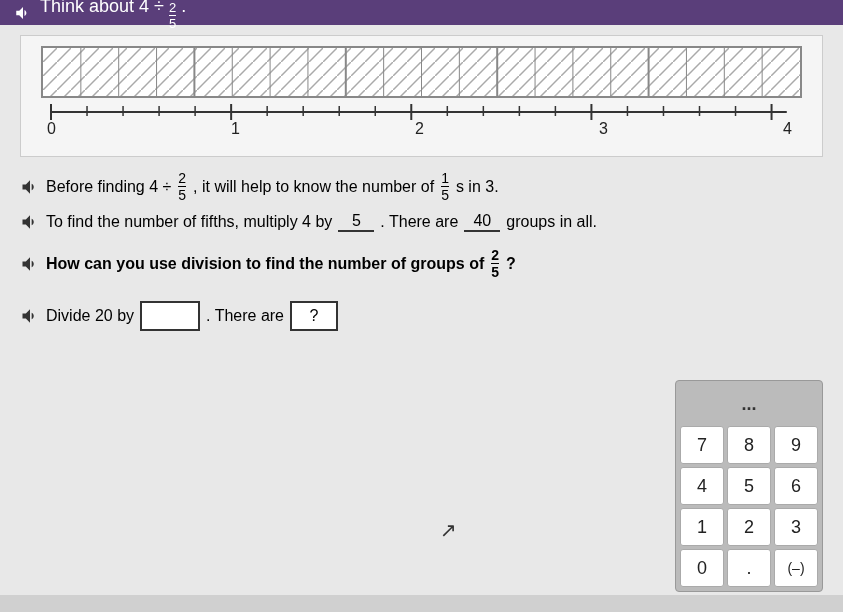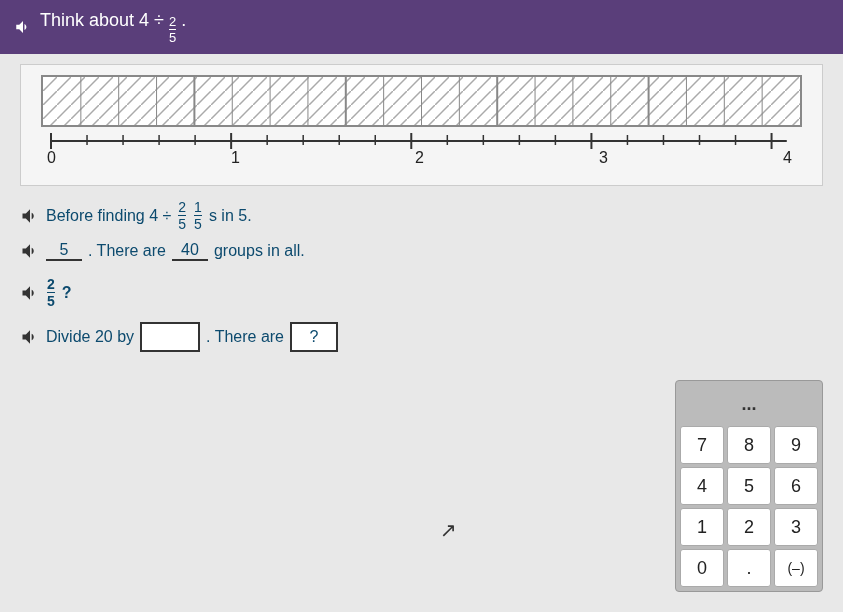--- a/index.html
+++ b/index.html
@@ -13,21 +13,21 @@
       position: relative;
     }
 
     .header {
       background: #5a3e7a;
       color: white;
       padding: 8px 14px;
       display: flex;
       align-items: center;
       gap: 8px;
-      height: 54px;
+      height: 25px;
     }
 
     .header-title {
       font-size: 18px;
       font-weight: normal;
       display: flex;
       align-items: baseline;
       gap: 4px;
     }
 
@@ -84,21 +84,21 @@
       height: 30px;
       margin-top: 2px;
     }
 
     
     .text-row {
       display: flex;
       align-items: center;
       gap: 6px;
       font-size: 16px;
-      color: #0c4a6e;
+      color: #000000;
       flex-wrap: wrap;
     }
 
     .underline-answer {
       border-bottom: 2px solid #333;
       min-width: 36px;
       text-align: center;
       padding: 0 4px;
     }
 
@@ -263,49 +263,52 @@
 
   <div class="text-row">
     <svg width="20" height="20" viewBox="0 0 24 24" fill="#333" style="cursor:pointer; flex-shrink:0;">
       <path d="M3 9v6h4l5 5V4L7 9H3zm13.5 3c0-1.77-1.02-3.29-2.5-4.03v8.05c1.48-.73 2.5-2.25 2.5-4.02z"></path>
     </svg>
     <span>Before finding 4 ÷</span>
     <span class="fraction" style="font-size:14px;">
       <span class="num">2</span>
       <span class="den">5</span>
     </span>
+    <span>, it will help to know the number of</span>
     <span class="fraction" style="font-size:14px;">
       <span class="num">1</span>
       <span class="den">5</span>
     </span>
-    <span>s in 5.</span>
+    <span>s in 3.</span>
   </div>
 
   <div class="text-row">
     <svg width="20" height="20" viewBox="0 0 24 24" fill="#333" style="cursor:pointer; flex-shrink:0;">
       <path d="M3 9v6h4l5 5V4L7 9H3zm13.5 3c0-1.77-1.02-3.29-2.5-4.03v8.05c1.48-.73 2.5-2.25 2.5-4.02z"></path>
     </svg>
+    <span>To find the number of fifths, multiply 4 by</span>
     <span class="underline-answer">5</span>
     <span>. There are</span>
     <span class="underline-answer">40</span>
     <span>groups in all.</span>
   </div>
 
   <div class="text-row bold-q" style="margin-top:6px;">
     <svg width="20" height="20" viewBox="0 0 24 24" fill="#333" style="cursor:pointer; flex-shrink:0;">
       <path d="M3 9v6h4l5 5V4L7 9H3zm13.5 3c0-1.77-1.02-3.29-2.5-4.03v8.05c1.48-.73 2.5-2.25 2.5-4.02z"></path>
     </svg>
+    <span>How can you use division to find the number of groups of</span>
     <span class="fraction" style="font-size:14px;">
       <span class="num">2</span>
       <span class="den">5</span>
     </span>
     <span>?</span>
   </div>
 
-  <div class="text-row" style="margin-top:4px;">
+  <div class="text-row" style="margin-top:12px;">
     <svg width="20" height="20" viewBox="0 0 24 24" fill="#333" style="cursor:pointer; flex-shrink:0;">
       <path d="M3 9v6h4l5 5V4L7 9H3zm13.5 3c0-1.77-1.02-3.29-2.5-4.03v8.05c1.48-.73 2.5-2.25 2.5-4.02z"></path>
     </svg>
     <span>Divide 20 by</span>
     <div class="input-box" style="min-width:60px;"></div>
     <span>. There are</span>
     <div class="input-box">
       <span>?</span>
     </div>
   </div>

